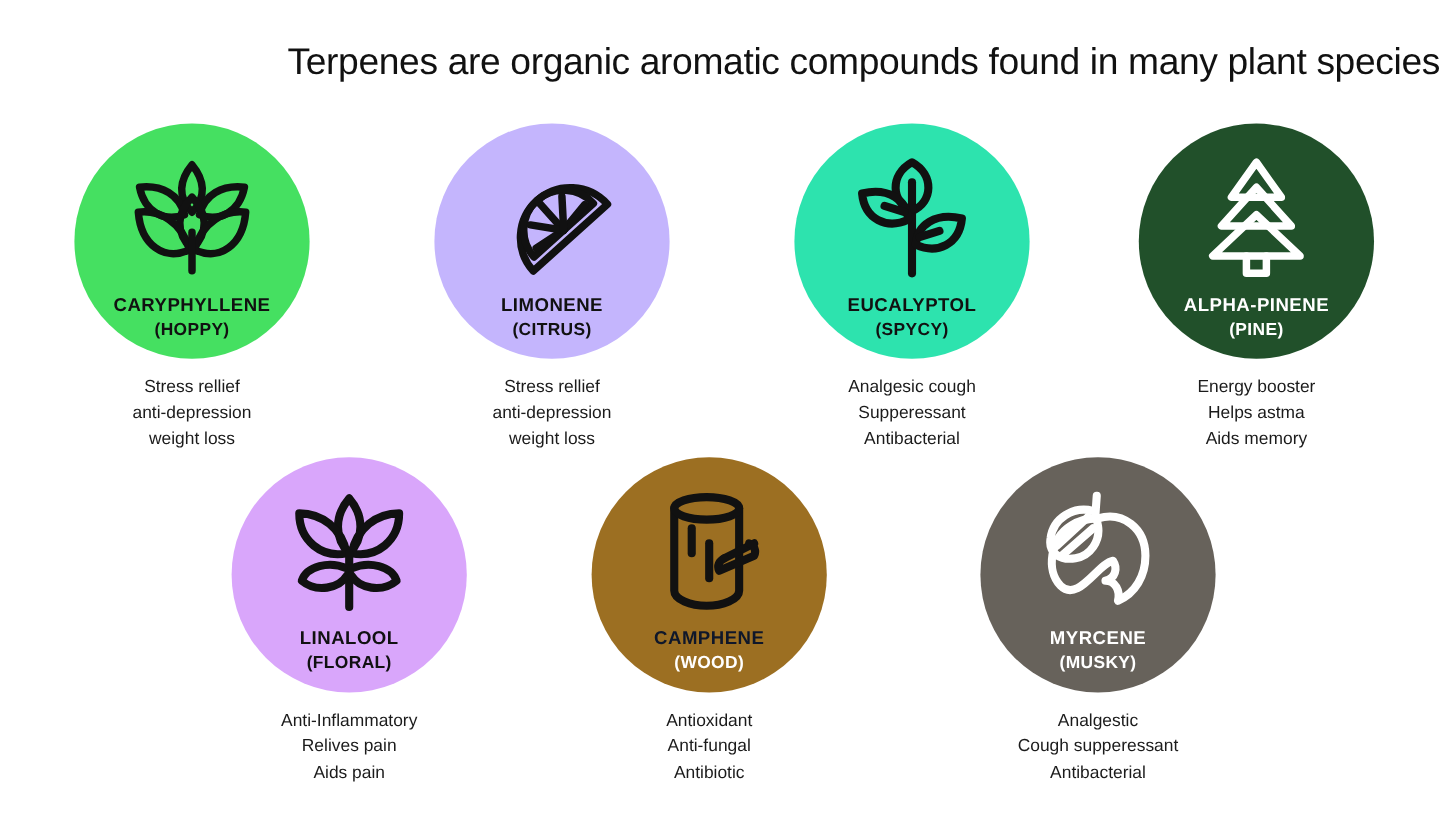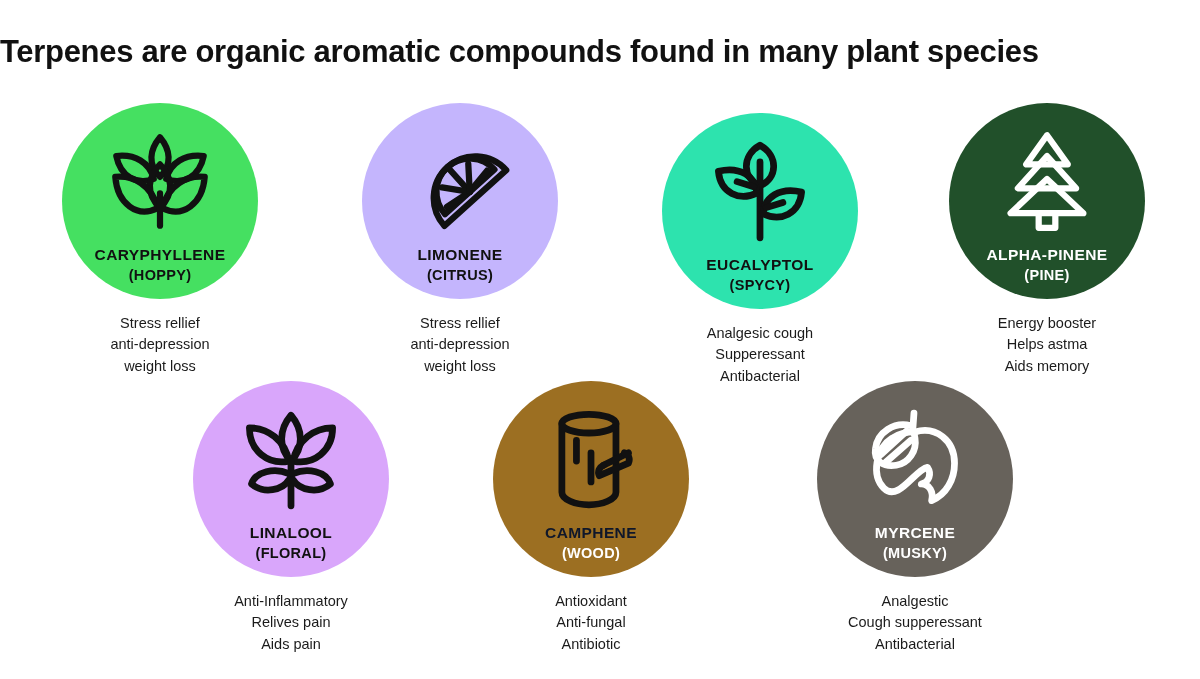--- a/index.html
+++ b/index.html
@@ -20,23 +20,23 @@
     left: 0; top: 0;
     width: 1200px;
     height: 679px;
   }
 
   #page-title {
     position: absolute;
     left: 0;
     top: 34px;
     width: 1200px;
-    text-align: left;
+    text-align: right;
     font-family: "Liberation Sans", sans-serif;
-    font-weight: bold;
+    font-weight: normal;
     font-size: 31px;
     letter-spacing: -0.3px;
     color: #111111;
     white-space: nowrap;
   }
 
   .card {
     position: absolute;
     width: 230px;
     text-align: center;
@@ -89,21 +89,21 @@
     line-height: 1.48;
     color: #1b1b1b;
   }
   .effects div {
     white-space: nowrap;
   }
 
   
   #card-caryphyllene { left: 45px;  top: 103px; }
   #card-limonene     { left: 345px; top: 103px; }
-  #card-eucalyptol   { left: 645px; top: 113px; }
+  #card-eucalyptol   { left: 645px; top: 103px; }
   #card-alpha-pinene { left: 932px; top: 103px; }
   #card-linalool     { left: 176px; top: 381px; }
   #card-camphene     { left: 476px; top: 381px; }
   #card-myrcene      { left: 800px; top: 381px; }
 </style>
 </head>
 <body>
 
 <div id="infographic">
 

